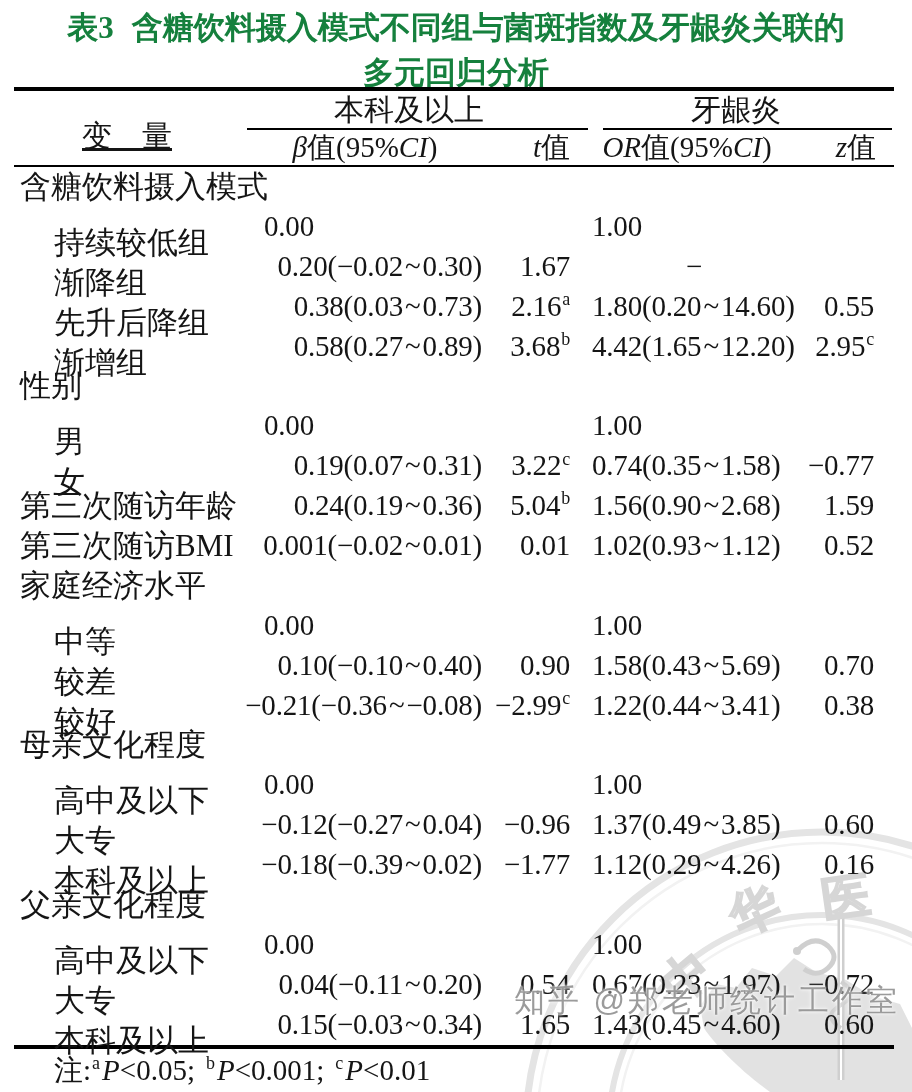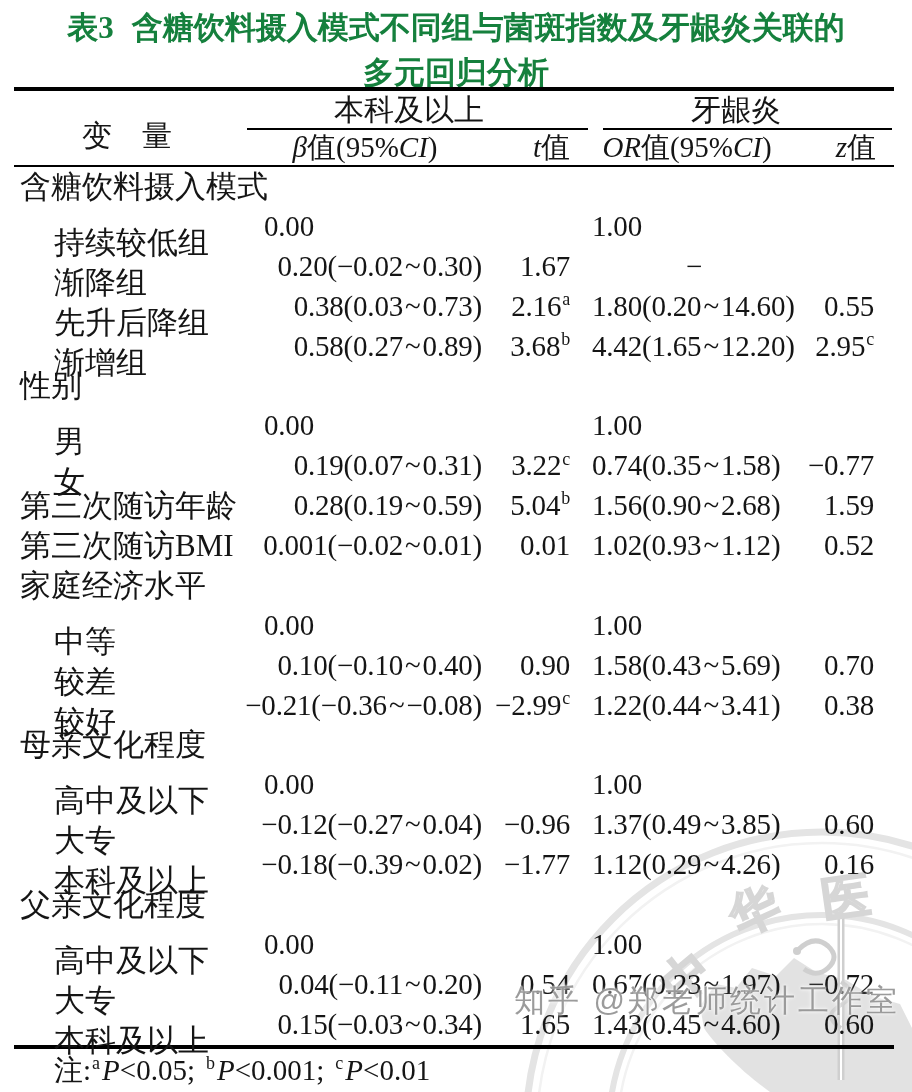--- a/index.html
+++ b/index.html
@@ -9,21 +9,21 @@
     overflow:hidden;
   }
   
   .title{position:absolute; top:5px; left:0; width:100%; text-align:center;
          font-weight:bold; font-size:31px; line-height:45px; color:#15803d;}
   .title .tgap{display:inline-block; width:18px;}
   
   .table{position:absolute; left:14px; top:87px; width:880px; z-index:1;}
   .thead{position:relative; height:74px; border-top:4px solid #000; border-bottom:2.5px solid #000;}
   .h-var{position:absolute; left:0; top:0; width:226px; height:91px;
-         display:flex; align-items:center; justify-content:center; font-size:30px;}
+         display:flex; align-items:center; justify-content:center; font-size:30px;text-decoration:underline;}
   .h-group1{position:absolute; left:226px; top:0; width:338px; height:36px;
             line-height:38px; text-align:center; font-size:30px;}
   .h-group2{position:absolute; left:564px; top:0; width:316px; height:36px;
             line-height:38px; text-align:center; font-size:30px;}
   .h-rule1{position:absolute; left:233px; top:37px; width:341px; height:2px; background:#000;}
   .h-rule2{position:absolute; left:589px; top:37px; width:289px; height:2px; background:#000;}
   .h-sub{position:absolute; top:39px; height:35px; line-height:35px; font-size:29px; box-sizing:border-box;}
   .h-beta{left:226px; width:250px; text-align:center;}
   .h-t{left:476px; width:88px; text-align:right; padding-right:8px;}
   .h-or{left:564px; width:218px; text-align:center;}
@@ -148,21 +148,21 @@
         </div>
         <div class="row item">
           <div class="c-label">女</div>
           <div class="c-beta num">0.19(0.07 ~ 0.31)</div>
           <div class="c-t num">3.22<span class="sp">c</span></div>
           <div class="c-or num">0.74(0.35 ~ 1.58)</div>
           <div class="c-z num">−0.77</div>
         </div>
         <div class="row plain">
           <div class="c-label">第三次随访年龄</div>
-          <div class="c-beta num">0.28(0.19 ~ 0.59)</div>
+          <div class="c-beta num">0.24(0.19 ~ 0.36)</div>
           <div class="c-t num">5.04<span class="sp">b</span></div>
           <div class="c-or num">1.56(0.90 ~ 2.68)</div>
           <div class="c-z num">1.59</div>
         </div>
         <div class="row plain">
           <div class="c-label">第三次随访BMI</div>
           <div class="c-beta num">0.001(−0.02 ~ 0.01)</div>
           <div class="c-t num">0.01</div>
           <div class="c-or num">1.02(0.93 ~ 1.12)</div>
           <div class="c-z num">0.52</div>

